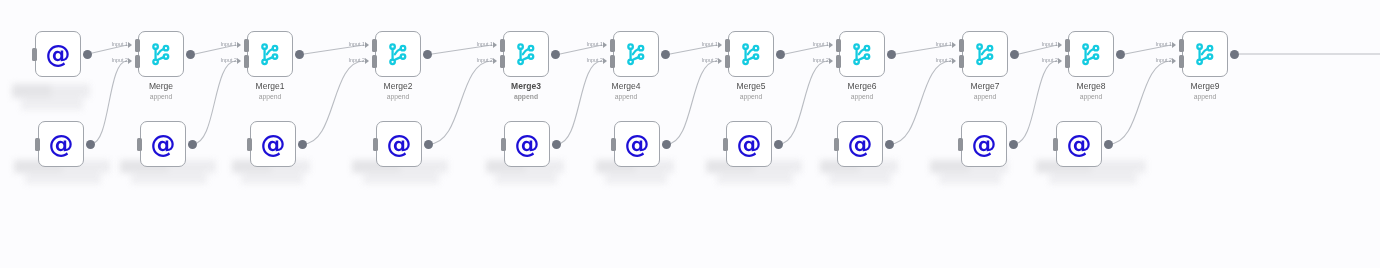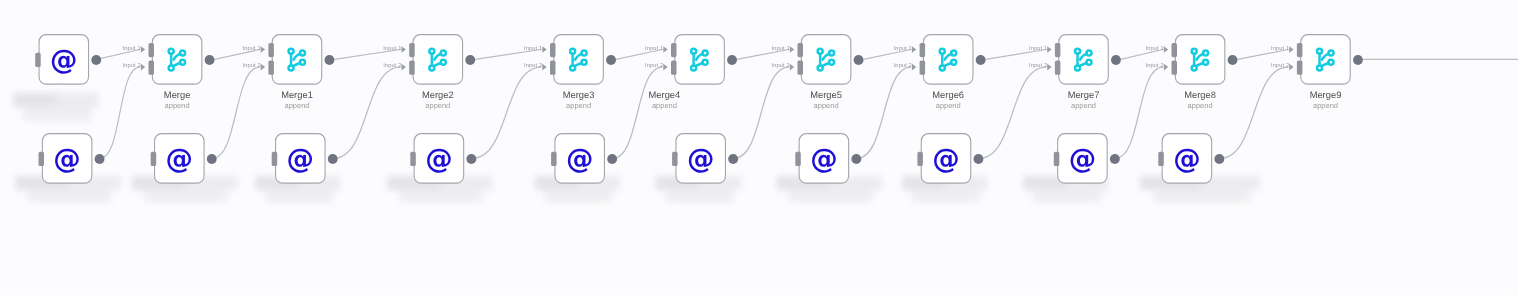--- a/index.html
+++ b/index.html
@@ -209,21 +209,21 @@
             <path d="M14.6 14.9 C12.6 15.9 10.3 16.6 9.1 17.4"></path>
           </svg></span>
       </div>
       <div class="port-in" style="left: 500px; top: 39px;"></div>
       <div class="port-arrow" style="left: 493px; top: 42px;"></div>
       <div class="input-label" style="left: 457px; top: 41px; width: 36px;">Input 1</div>
       <div class="port-in" style="left: 500px; top: 55px;"></div>
       <div class="port-arrow" style="left: 493px; top: 58px;"></div>
       <div class="input-label" style="left: 457px; top: 57px; width: 36px;">Input 2</div>
       <div class="port-out" style="left: 551px; top: 49.5px;"></div>
-      <div class="node-caption" style="left: 466px; top: 81px;">
+      <div class="node-caption" style="left: 466px; top: 81px; font-weight: bold;">
         <div class="node-title">Merge3</div>
         <div class="node-sub">append</div>
       </div>
       <div class="node" style="left: 613px; top: 31px;">
         <span class="node-icon"><svg width="26" height="26" viewBox="0 0 24 24" fill="none" stroke="#14cbe0" stroke-width="2.1" stroke-linecap="round" stroke-linejoin="round">
             <circle cx="7" cy="5.2" r="2.1"></circle>
             <circle cx="16.6" cy="6.6" r="2.1"></circle>
             <circle cx="16.6" cy="14.4" r="2.1"></circle>
             <circle cx="7" cy="19.2" r="2.1"></circle>
             <path d="M7 7.3 L7 17.1"></path>
@@ -231,21 +231,21 @@
             <path d="M14.6 14.9 C12.6 15.9 10.3 16.6 9.1 17.4"></path>
           </svg></span>
       </div>
       <div class="port-in" style="left: 610px; top: 39px;"></div>
       <div class="port-arrow" style="left: 603px; top: 42px;"></div>
       <div class="input-label" style="left: 567px; top: 41px; width: 36px;">Input 1</div>
       <div class="port-in" style="left: 610px; top: 55px;"></div>
       <div class="port-arrow" style="left: 603px; top: 58px;"></div>
       <div class="input-label" style="left: 567px; top: 57px; width: 36px;">Input 2</div>
       <div class="port-out" style="left: 661px; top: 49.5px;"></div>
-      <div class="node-caption" style="left: 544px; top: 81px;">
+      <div class="node-caption" style="left: 566px; top: 81px;">
         <div class="node-title">Merge4</div>
         <div class="node-sub">append</div>
       </div>
       <div class="node" style="left: 728px; top: 31px;">
         <span class="node-icon"><svg width="26" height="26" viewBox="0 0 24 24" fill="none" stroke="#14cbe0" stroke-width="2.1" stroke-linecap="round" stroke-linejoin="round">
             <circle cx="7" cy="5.2" r="2.1"></circle>
             <circle cx="16.6" cy="6.6" r="2.1"></circle>
             <circle cx="16.6" cy="14.4" r="2.1"></circle>
             <circle cx="7" cy="19.2" r="2.1"></circle>
             <path d="M7 7.3 L7 17.1"></path>

